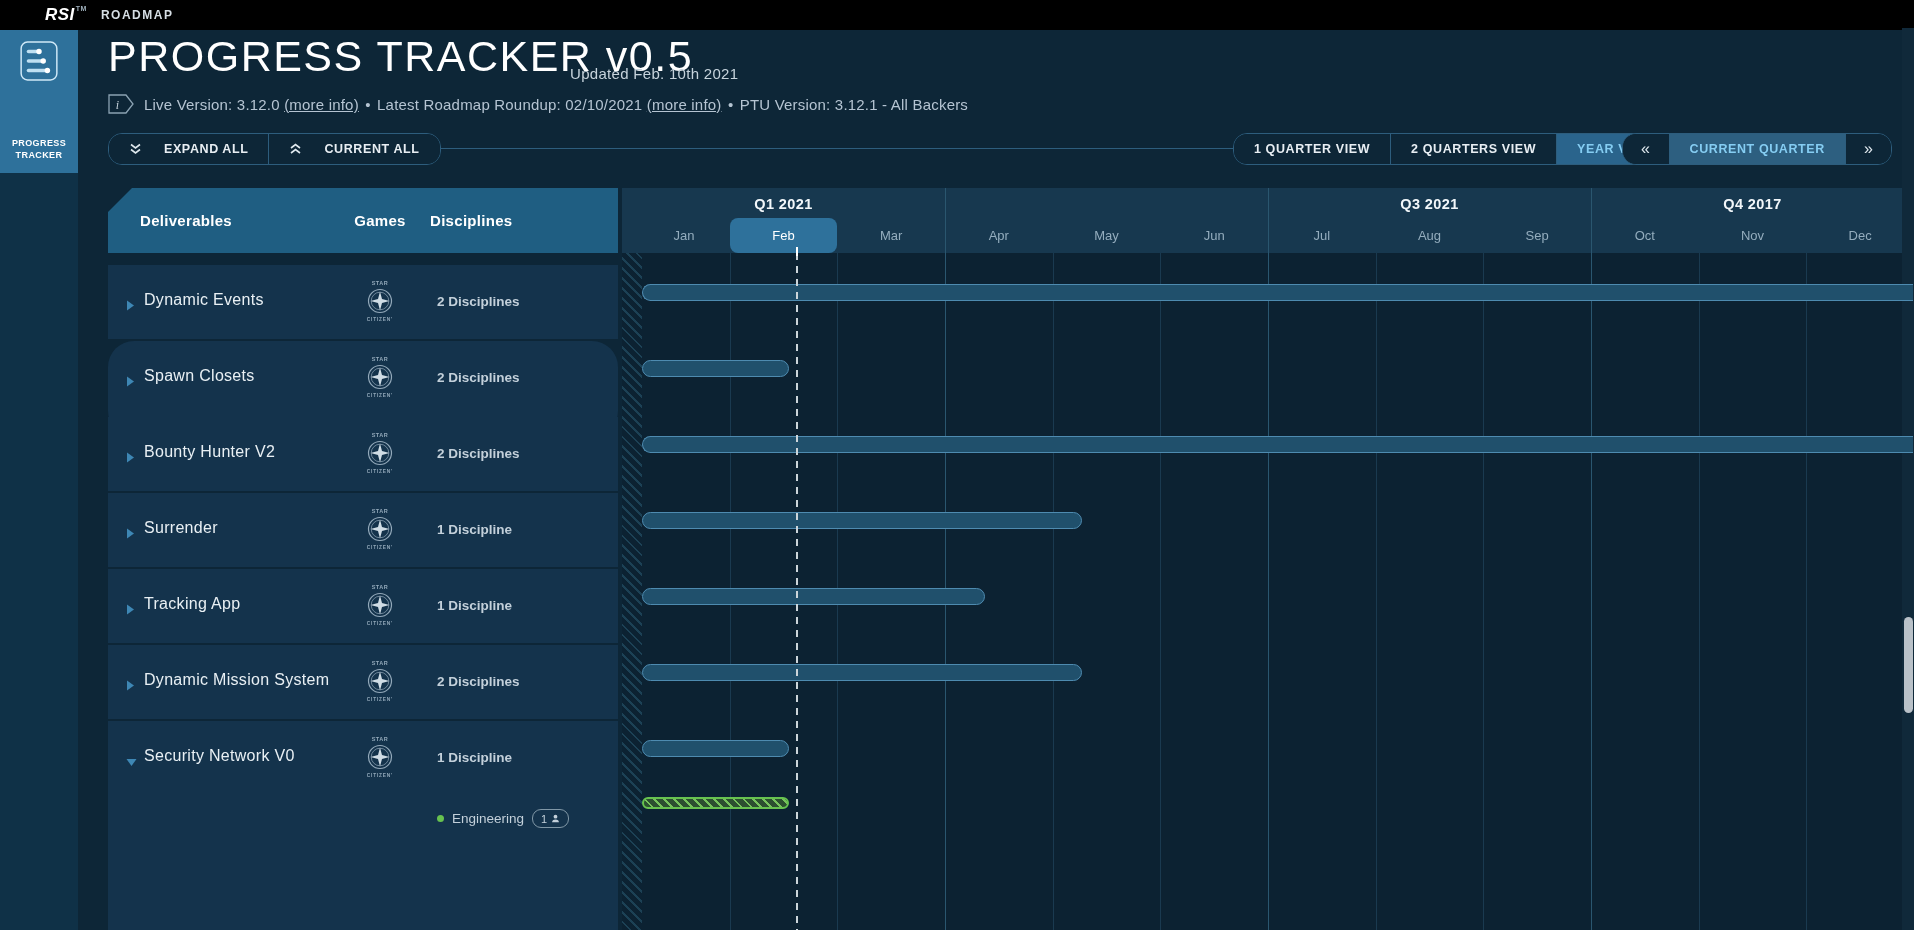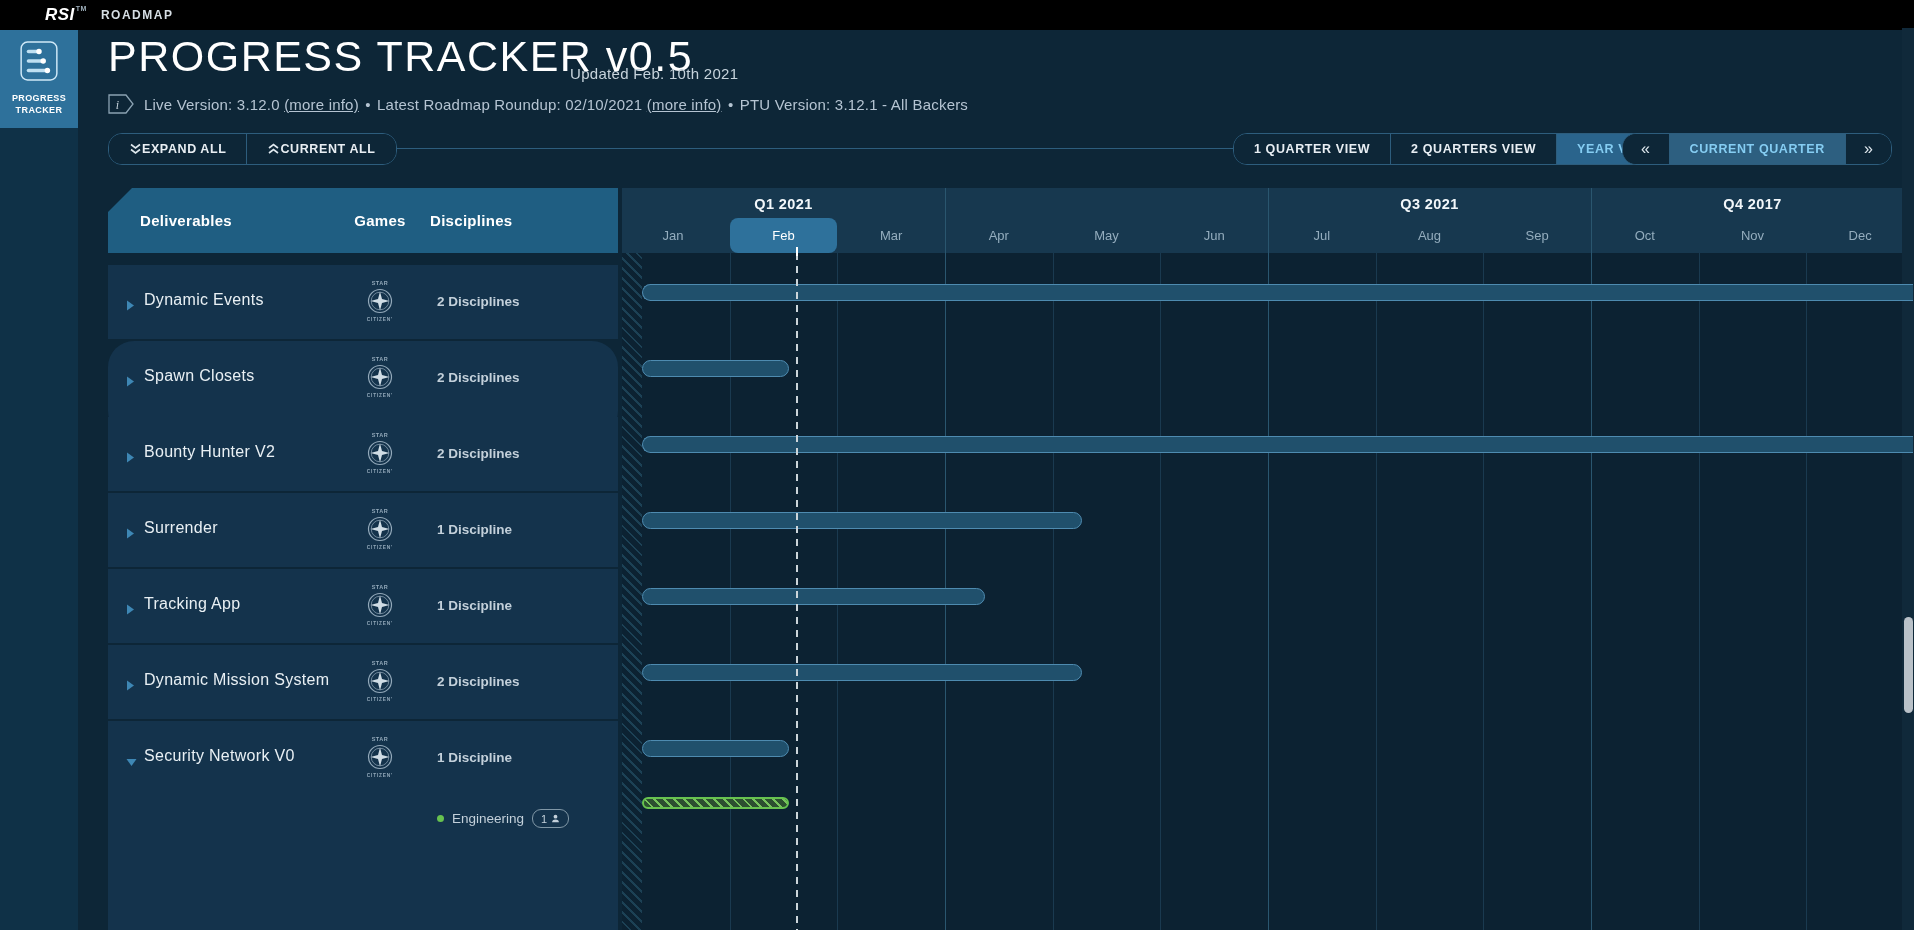--- a/index.html
+++ b/index.html
@@ -17,38 +17,38 @@
             font-weight:700;margin-left:1px;}
   .brand-app{margin-left:14px;color:#d6dee4;font-weight:700;font-size:12px;
              letter-spacing:1.5px;}
 
   
   .sidebar{left:0;top:30px;width:78px;height:900px;background:var(--c-side);}
   .side-item{width:78px;padding:10px 0 12px 0;display:flex;flex-direction:column;
              align-items:center;gap:6px;cursor:pointer;}
   .side-item.active{background:var(--c-side-active);}
   .side-label{font-size:9px;font-weight:700;letter-spacing:.4px;color:#fff;
-              text-align:center;line-height:12px;width:66px;}
+              text-align:center;line-height:12px;width:66px;margin-top:45px;}
   .side-item:not(.active) .side-label{color:#7d94a4;}
   .side-item:not(.active){margin-top:18px;}
 
   
   .page-title{left:108px;top:32px;color:#fff;font-size:43px;font-weight:300;
               letter-spacing:1.5px;white-space:nowrap;}
   .updated{left:570px;top:65px;color:#c6d3dc;font-size:15px;letter-spacing:.3px;}
   .info-row{left:108px;top:94px;display:flex;align-items:center;gap:10px;
             color:var(--c-link-text);font-size:15px;letter-spacing:.2px;}
   .info-row .lnk{text-decoration:underline;cursor:pointer;color:var(--c-link-text);}
   .bullet{padding:0 2px;}
 
   
   .connector{top:148px;height:1px;background:var(--c-btn-border);}
   .btn-group{top:133px;height:30px;display:flex;border:1px solid var(--c-btn-border);
              border-radius:14px;overflow:hidden;background:var(--c-bg);}
-  .ctl-btn{display:flex;align-items:center;gap:0;padding:0 20px;cursor:pointer;
+  .ctl-btn{display:flex;align-items:center;gap:22px;padding:0 20px;cursor:pointer;
            color:#e8eef3;font-size:12.5px;font-weight:700;letter-spacing:.6px;
            background:var(--c-bg);white-space:nowrap;}
   .ctl-btn + .ctl-btn{border-left:1px solid var(--c-btn-border);}
   .ctl-btn.active{background:var(--c-view-active-bg);color:var(--c-view-active-text);}
   .ctl-btn.current{background:#2d5f80;color:var(--c-view-active-text);}
   .ctl-btn.nav{padding:0 18px;font-size:16px;font-weight:400;color:#dfe8ee;}
 
   
   .left-header{left:108px;top:188px;width:510px;height:65px;background:var(--c-head-left);
                clip-path:polygon(24px 0,100% 0,100% 100%,0 100%,0 24px);}
@@ -171,21 +171,21 @@
   <div class="abs left-header">
     <span class="col-label" style="left:32px;">Deliverables</span>
     <span class="col-label" style="left:236px;width:72px;justify-content:center;">Games</span>
     <span class="col-label" style="left:322px;">Disciplines</span>
   </div>
 
   <div class="abs tl-header" id="tl-header">
       <div class="q-label" style="left: 0px; width: 323px;">Q1 2021</div>
       <div class="q-label" style="left: 646px; width: 323px;">Q3 2021</div>
       <div class="q-label" style="left: 969px; width: 323px;">Q4 2017</div>
-      <div class="m-label" style="left: 0px; width: 102px;">Jan</div>
+      <div class="m-label" style="left: 11px; width: 102px;">Jan</div>
       <div class="m-label current" style="left: 107.667px; width: 107.667px;">Feb</div>
       <div class="m-label" style="left: 215.333px; width: 107.667px;">Mar</div>
       <div class="m-label" style="left: 323px; width: 107.667px;">Apr</div>
       <div class="m-label" style="left: 430.667px; width: 107.667px;">May</div>
       <div class="m-label" style="left: 538.333px; width: 107.667px;">Jun</div>
       <div class="m-label" style="left: 646px; width: 107.667px;">Jul</div>
       <div class="m-label" style="left: 753.667px; width: 107.667px;">Aug</div>
       <div class="m-label" style="left: 861.333px; width: 107.667px;">Sep</div>
       <div class="m-label" style="left: 969px; width: 107.667px;">Oct</div>
       <div class="m-label" style="left: 1076.67px; width: 107.667px;">Nov</div>

